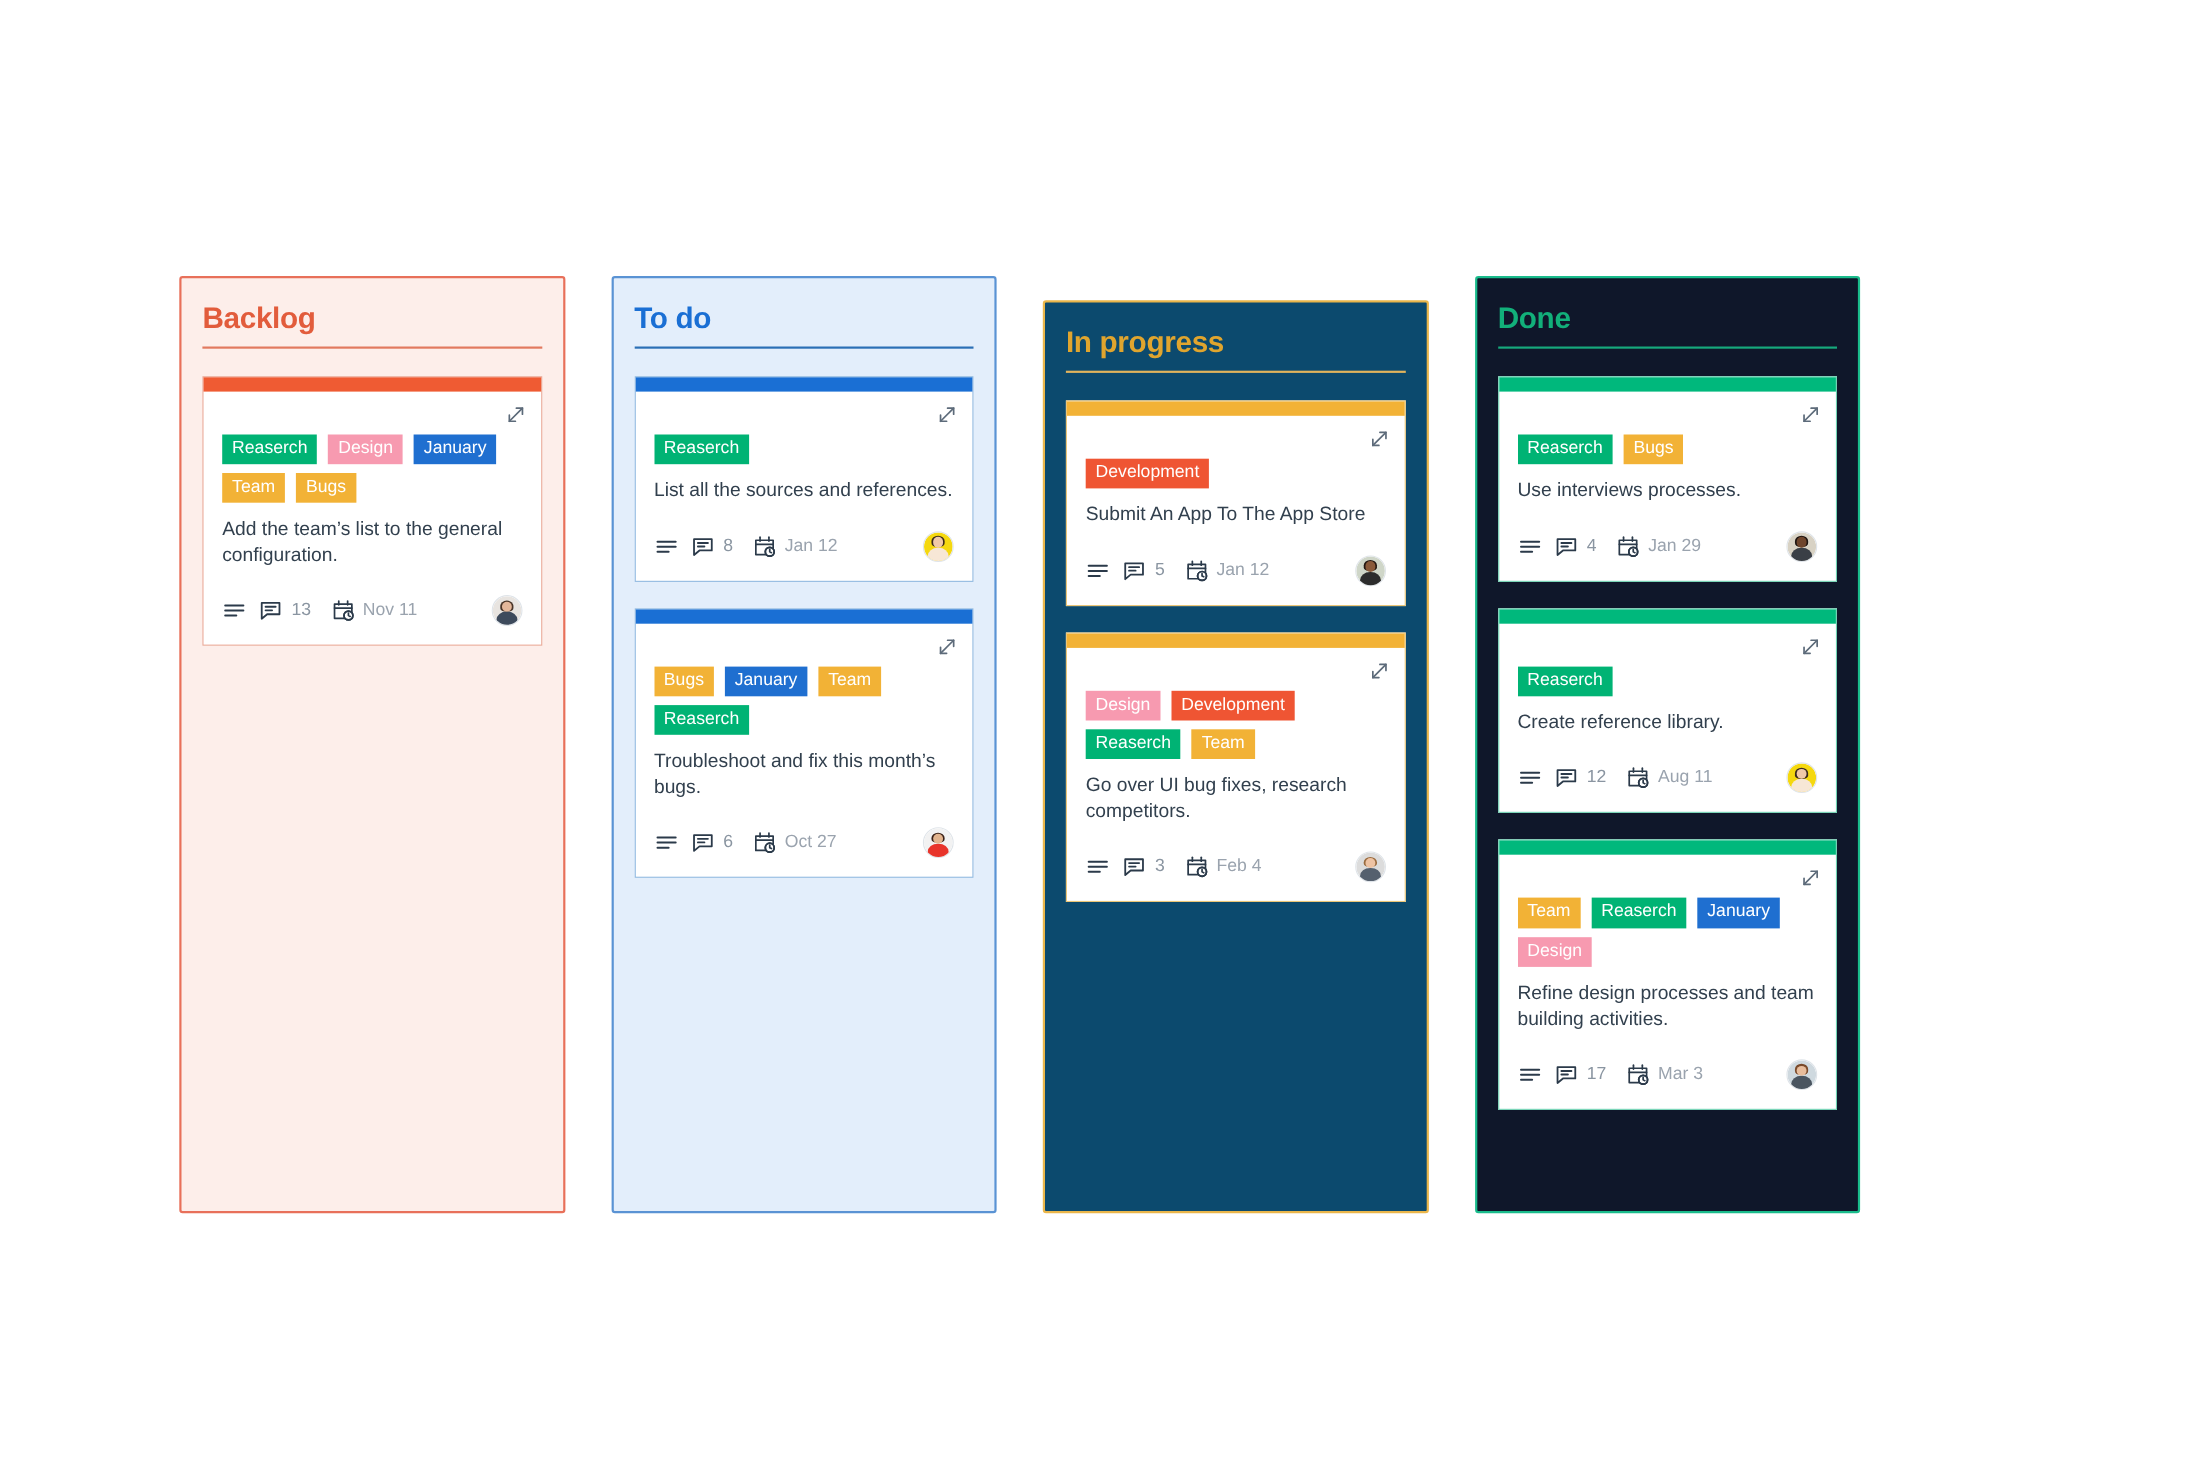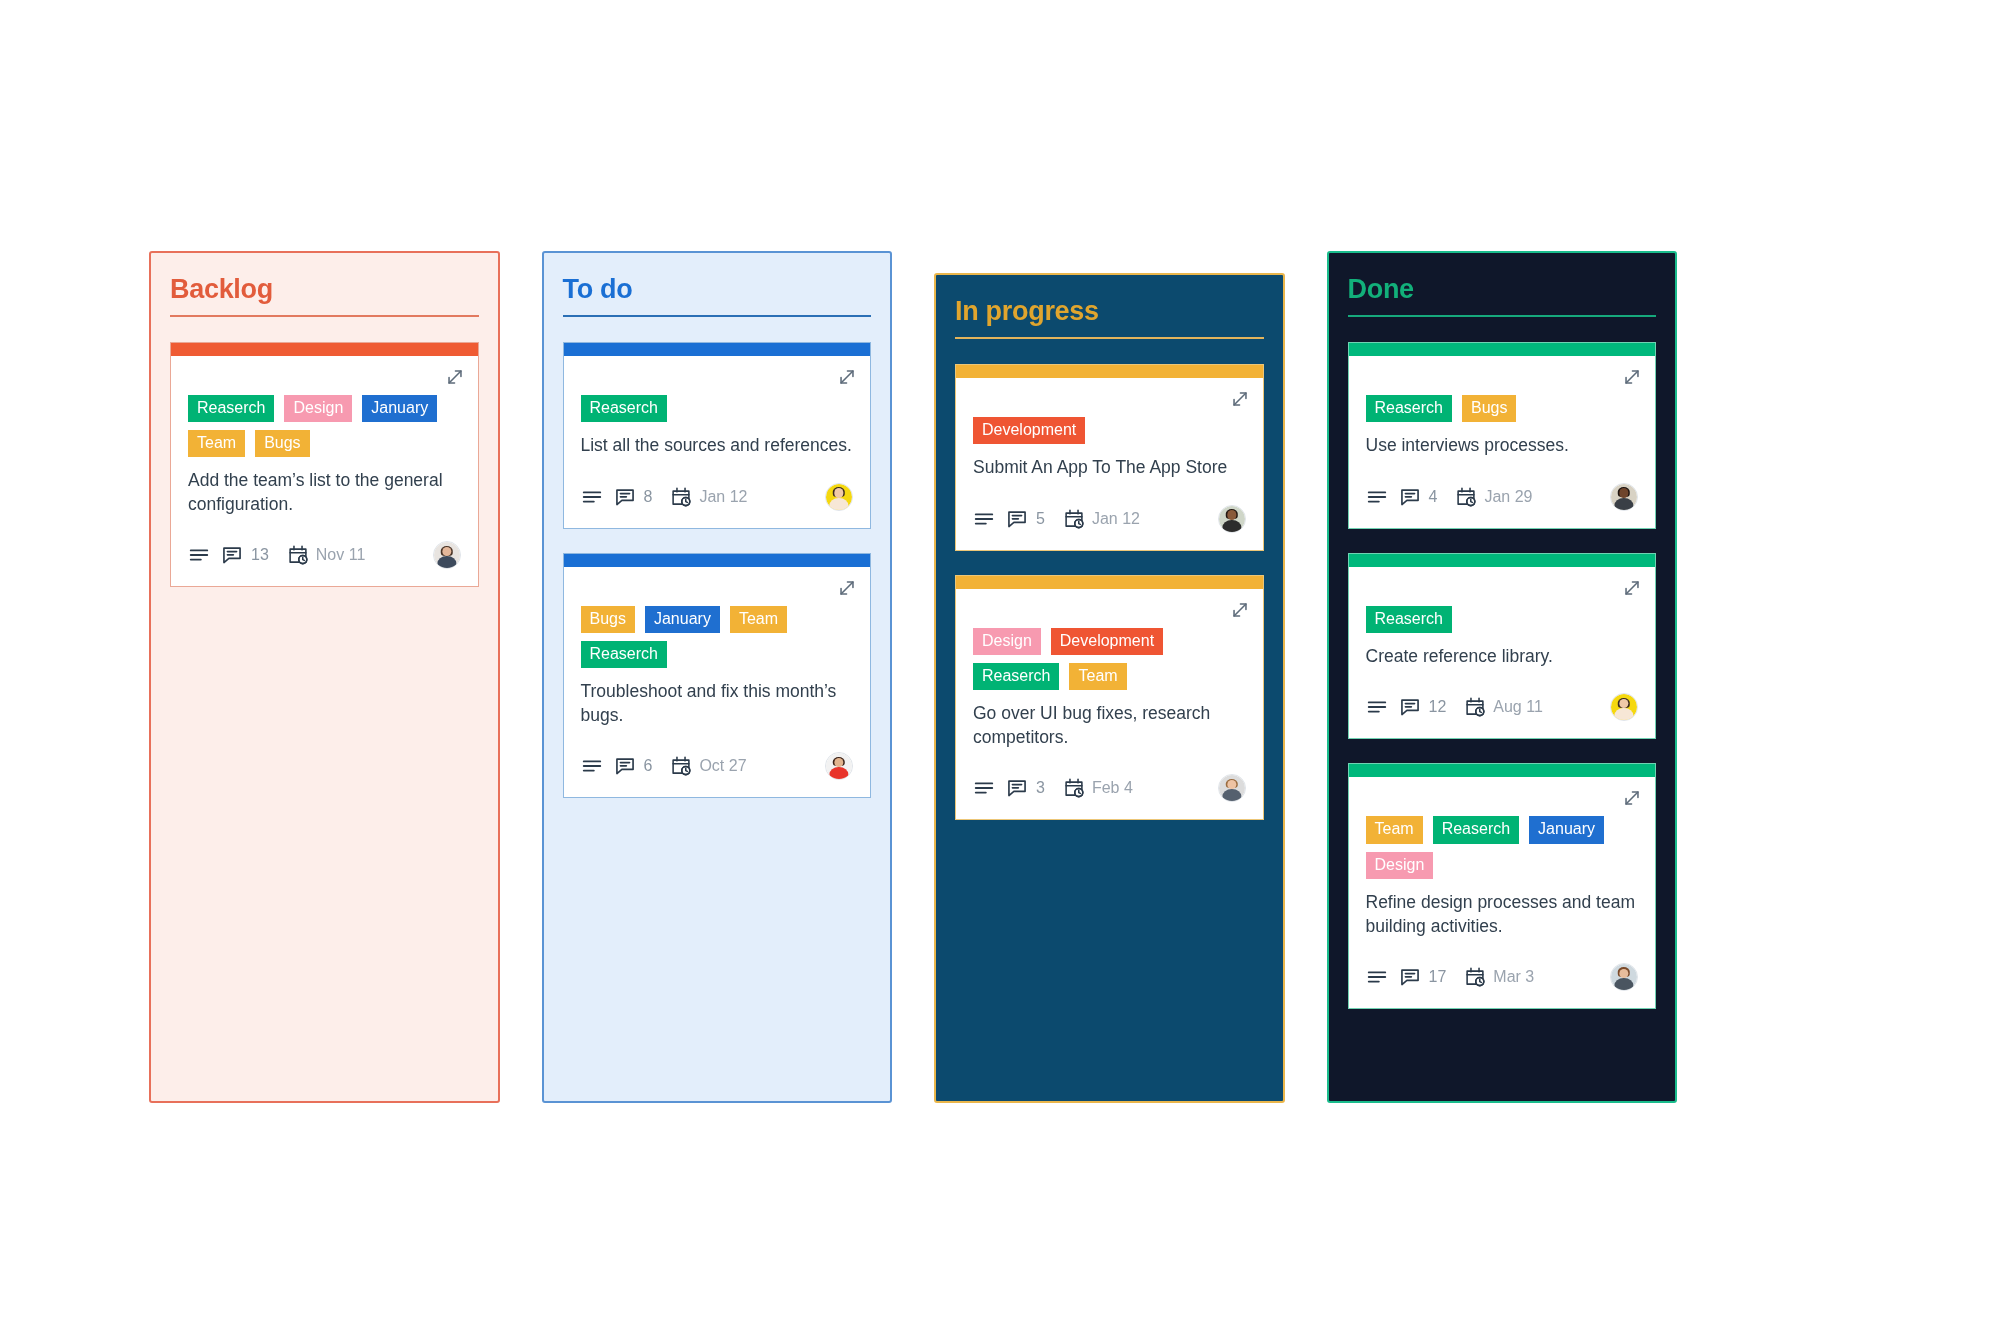--- a/index.html
+++ b/index.html
@@ -4,21 +4,21 @@
 <style>
   * { box-sizing: border-box; margin: 0; padding: 0; }
   html, body {
     width: 2000px; height: 1339px;
     background: #ffffff;
     font-family: "Liberation Sans", sans-serif;
     overflow: hidden;
   }
   #board {
     position: absolute;
-    left: 149px; top: 251px;
+    left: 163px; top: 251px;
     width: 1528px; height: 852px;
     display: flex;
     gap: 42px;
   }
   .column {
     width: 400px;
     border-width: 2px;
     border-style: solid;
     border-radius: 3px;
     padding: 22px 19px 0 19px;

